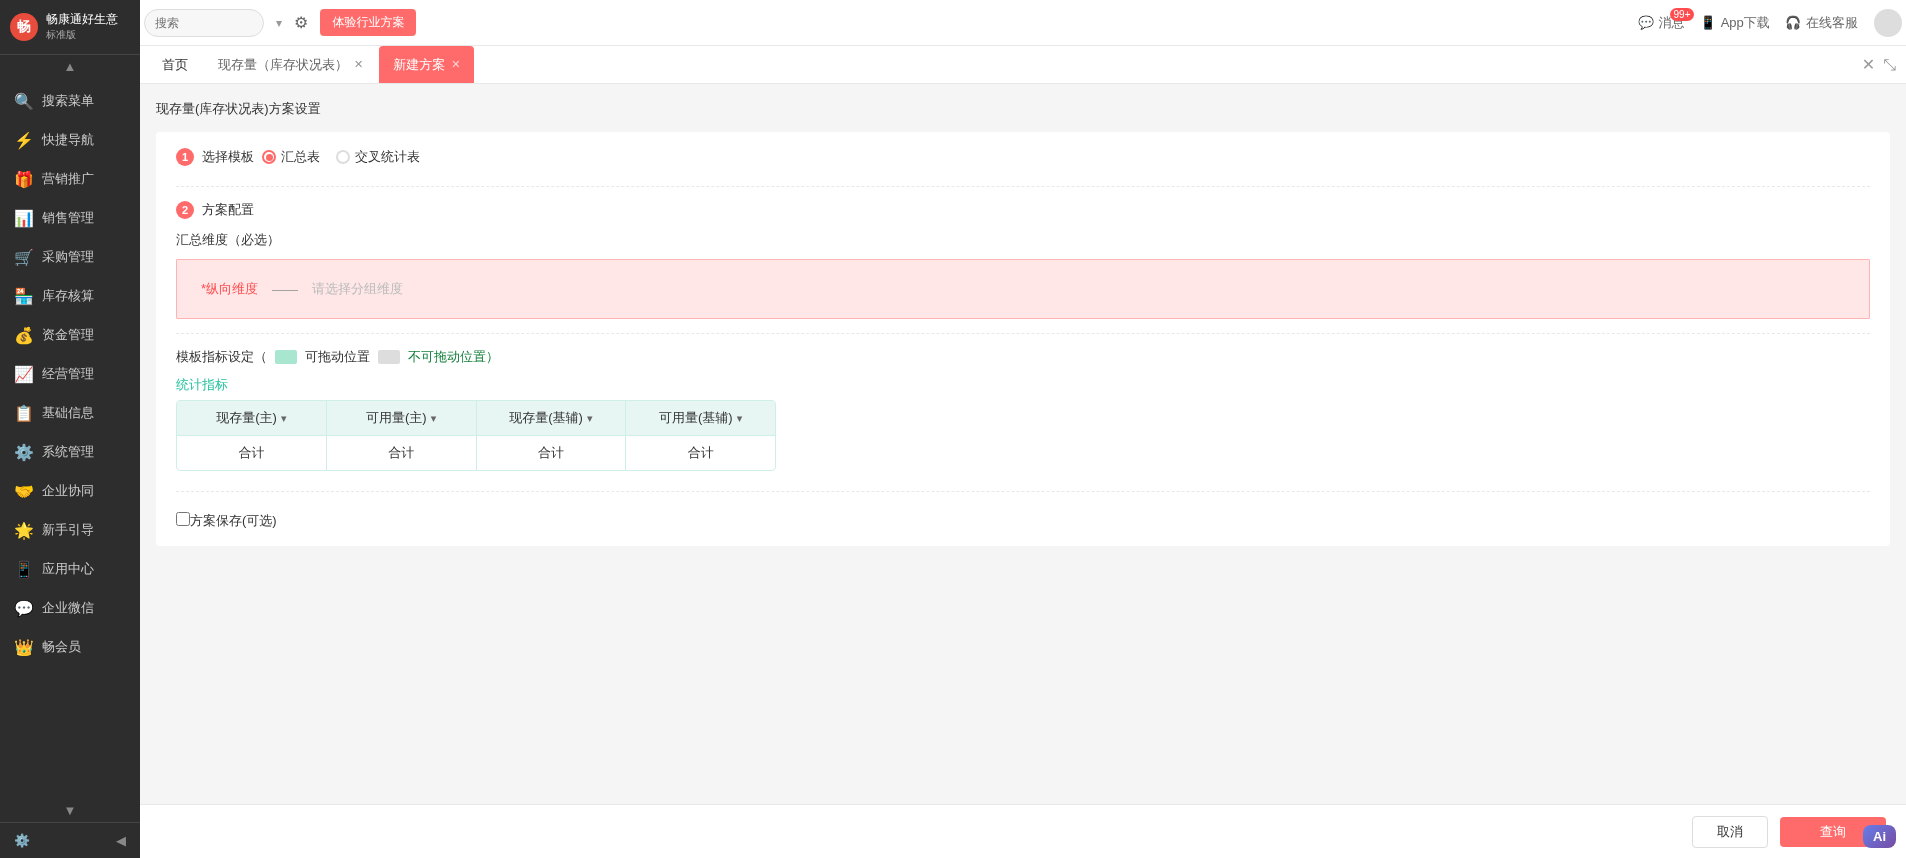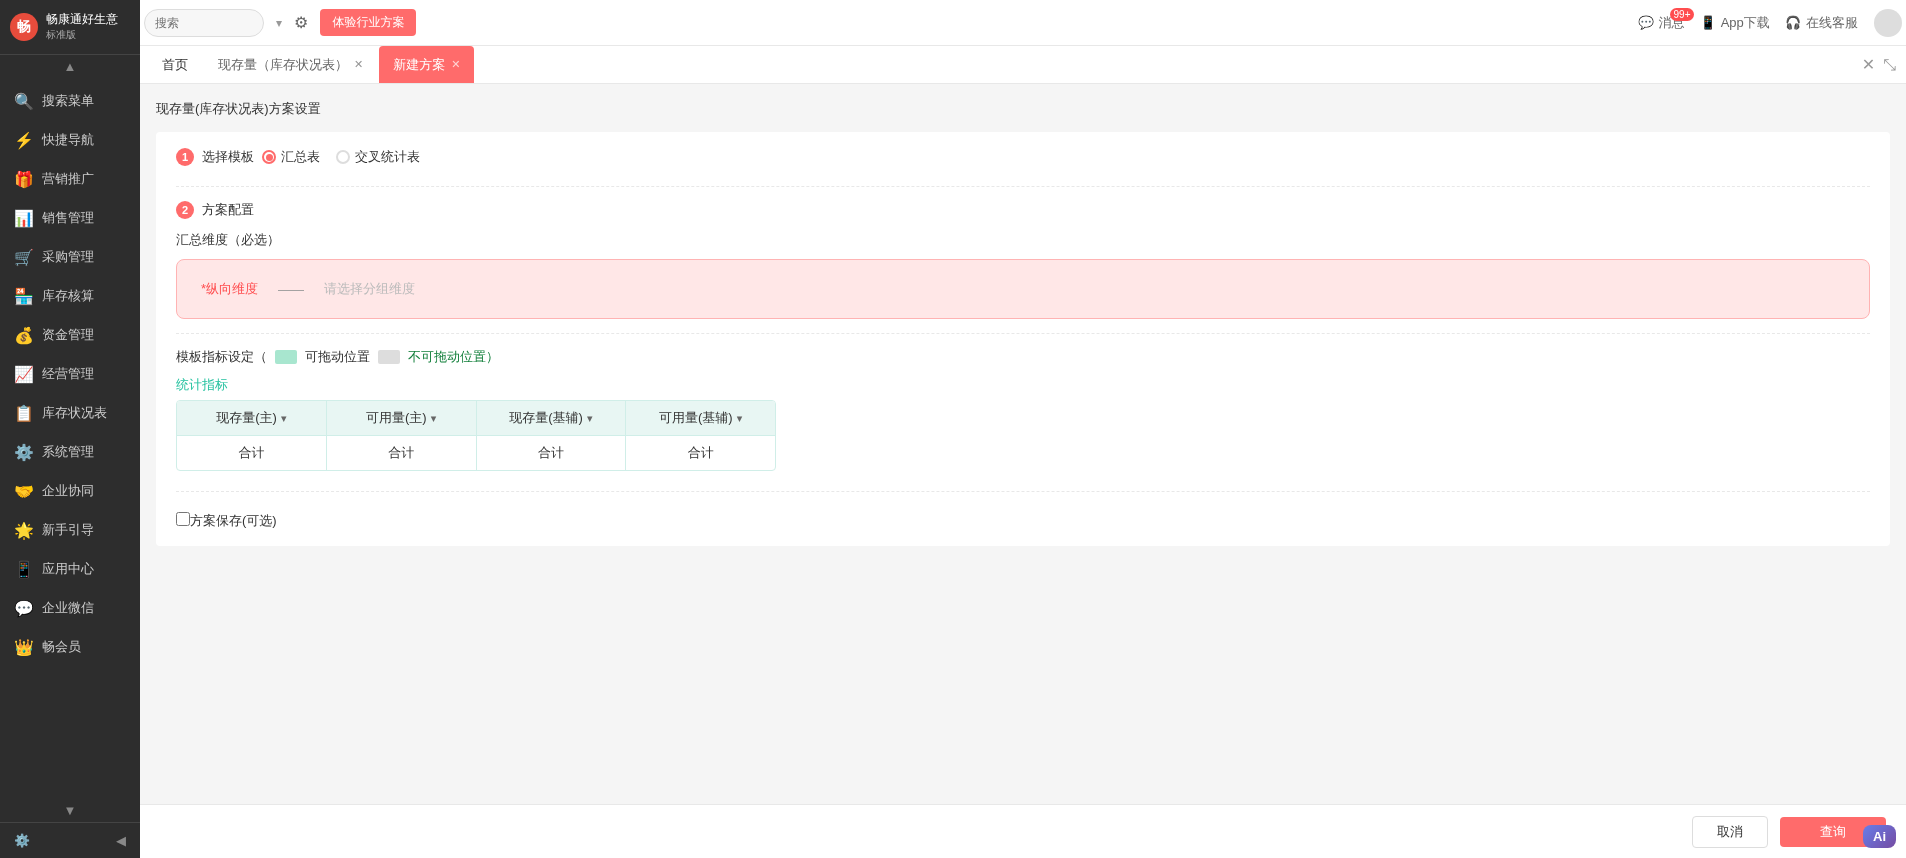--- a/index.html
+++ b/index.html
@@ -221,25 +221,25 @@
 
     
     .divider { border: none; border-top: 1px dashed #e8e8e8; margin: 14px 0; }
 
     
     .dimension-label { font-size: 13px; color: #333; margin-bottom: 10px; }
 
     .dimension-box {
       background: #ffe7e7;
       border: 1px solid #ffb3b3;
-      border-radius: 8px;
+      border-radius: 1px;
       padding: 20px 24px;
       display: flex;
       align-items: center;
-      gap: 20px;
+      gap: 14px;
     }
     .dimension-required { color: #ff4d4f; font-size: 13px; }
     .dimension-dash { color: #999; }
     .dimension-placeholder { color: #bbb; font-size: 13px; }
 
     
     .indicator-row {
       display: flex;
       align-items: center;
       gap: 8px;
@@ -417,21 +417,21 @@
     <div class="sidebar-item">
       <span class="s-icon">💰</span>
       <span>资金管理</span>
     </div>
     <div class="sidebar-item">
       <span class="s-icon">📈</span>
       <span>经营管理</span>
     </div>
     <div class="sidebar-item">
       <span class="s-icon">📋</span>
-      <span>库存状况表</span>
+      <span>基础信息</span>
     </div>
     <div class="sidebar-item">
       <span class="s-icon">⚙️</span>
       <span>系统管理</span>
     </div>
     <div class="sidebar-item">
       <span class="s-icon">🤝</span>
       <span>企业协同</span>
     </div>
     <div class="sidebar-item">

